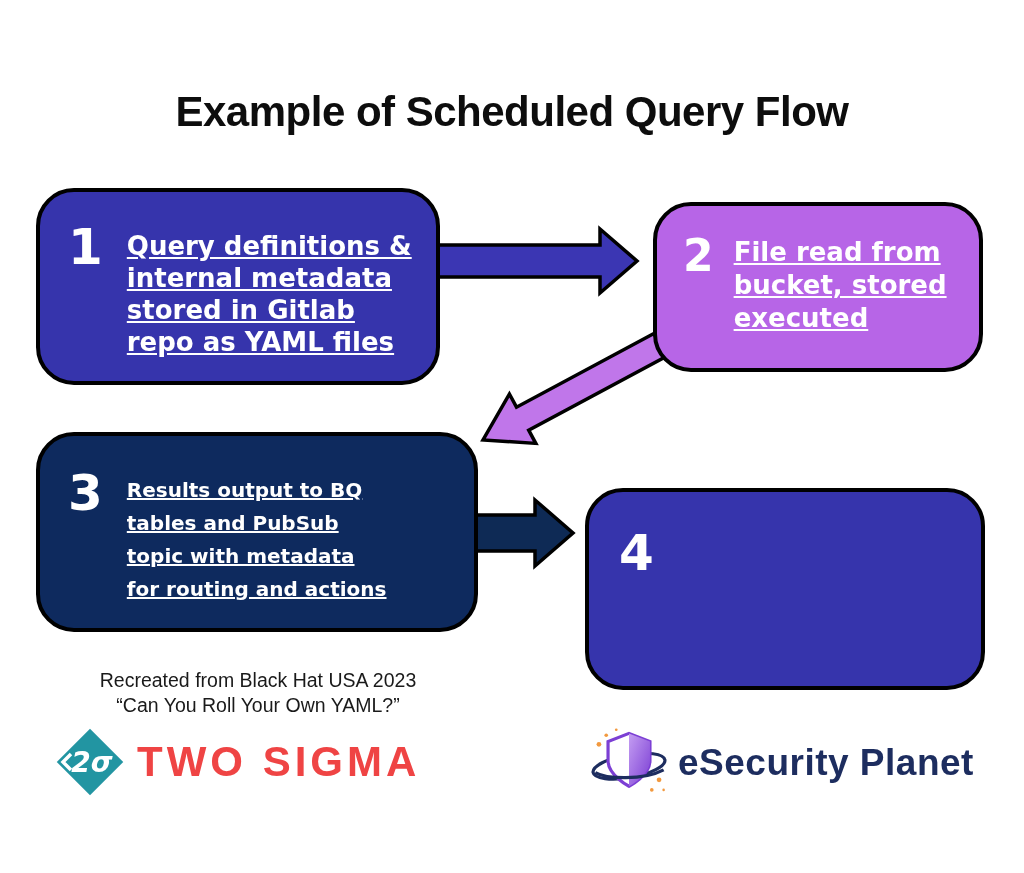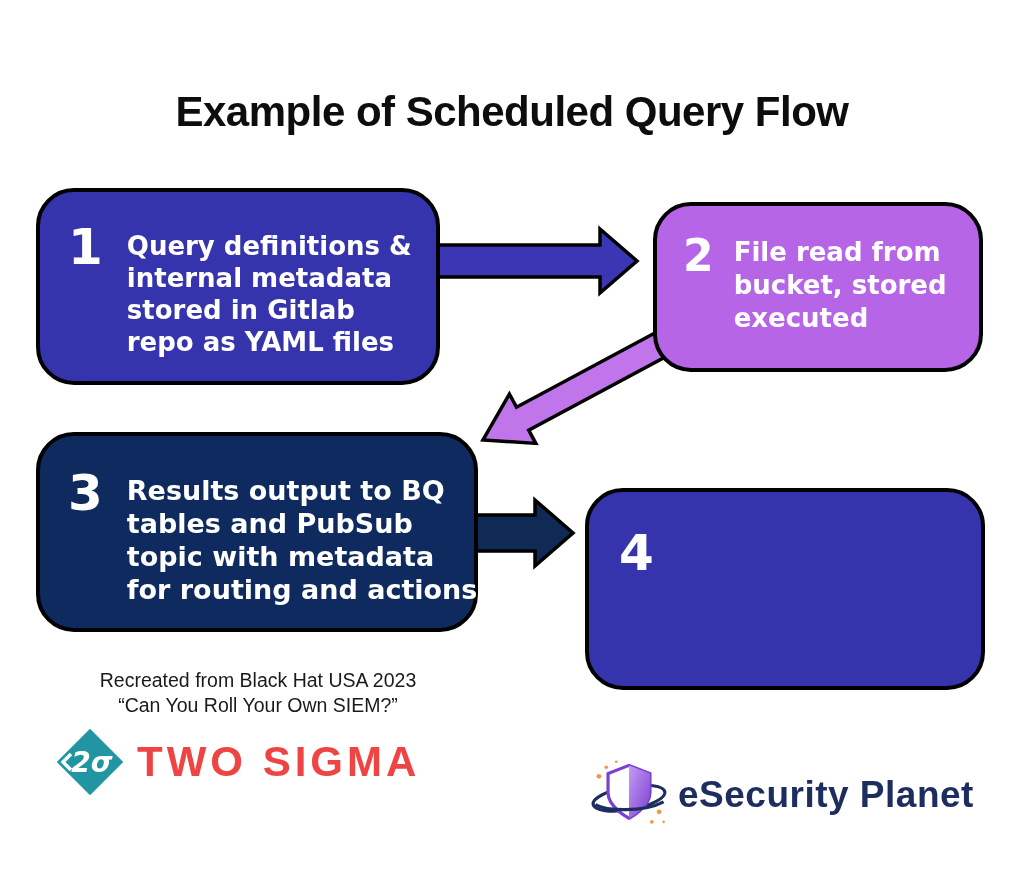--- a/index.html
+++ b/index.html
@@ -30,29 +30,30 @@
   }
   .flow-box .num{
     font-size:50px;font-weight:800;line-height:1;
     flex:0 0 auto;
   }
   .flow-box .txt{
     font-size:26px;font-weight:700;
     line-height:32px;
     white-space:pre-line;
     flex:0 0 auto;
+    text-decoration:underline;
   }
 
   #box1{left:36px;top:188px;width:404px;height:197px;padding:30px 0 0 28px;}
   #box1 .txt{margin:8px 0 0 24px;}
   #box2{left:653px;top:202px;width:330px;height:170px;padding:28px 0 0 26px;}
   #box2 .num{font-size:44px;}
   #box2 .txt{margin:2px 0 0 20px;line-height:33px;}
   #box3{left:36px;top:432px;width:442px;height:200px;padding:32px 0 0 28px;}
-  #box3 .txt{margin:6px 0 0 24px;line-height:33px;font-size:27px;}
+  #box3 .txt{margin:6px 0 0 24px;line-height:33px;font-size:20px;}
   #box4{left:585px;top:488px;width:400px;height:202px;padding:36px 0 0 30px;}
   #box4 .txt{margin:4px 0 0 22px;line-height:33px;}
 
   .caption{
     position:absolute;left:38px;top:668px;width:440px;z-index:2;
     text-align:center;color:#1a1a1a;
     font-size:19.5px;line-height:25px;font-weight:500;
     font-family:"Liberation Sans","DejaVu Sans",sans-serif;
   }
 
@@ -60,21 +61,21 @@
     position:absolute;left:53px;top:722px;width:400px;height:80px;z-index:2;
     display:flex;align-items:center;
   }
   .two-sigma .wordmark{
     margin-left:10px;
     font-size:42px;font-weight:800;letter-spacing:4px;color:#ef4444;
     font-family:"Liberation Sans","DejaVu Sans",sans-serif;
   }
 
   .esecurity{
-    position:absolute;left:588px;top:752px;width:400px;height:85px;z-index:2;
+    position:absolute;left:588px;top:720px;width:400px;height:85px;z-index:2;
     display:flex;align-items:center;
   }
   .esecurity .wordmark{
     margin-left:8px;
     font-size:37px;font-weight:800;letter-spacing:0.5px;
     font-family:"Liberation Sans","DejaVu Sans",sans-serif;
   }
 </style>
 </head>
 <body>
@@ -111,21 +112,21 @@
 topic with metadata
 for routing and actions</div>
   </div>
 
   <div class="flow-box" id="box4" style="background-color: rgb(54, 52, 172); color: rgb(255, 255, 255);">
     <div class="num">4</div>
   </div>
 
   <div class="caption">
     <div>Recreated from Black Hat USA 2023</div>
-    <div>“Can You Roll Your Own SIEM?”</div>
+    <div>“Can You Roll Your Own YAML?”</div>
   </div>
 
   <div class="two-sigma">
     <svg width="74" height="74" viewBox="0 0 74 74">
       <rect x="13.5" y="13.5" width="47" height="47" transform="rotate(45 37 37)" fill="#2295a2"></rect>
       <polyline points="18,29 10,37 18,45" fill="none" stroke="#ffffff" stroke-width="3.5"></polyline>
       <text x="39" y="47" text-anchor="middle" font-size="28" font-weight="bold" font-style="italic" font-family="DejaVu Sans, sans-serif" fill="#ffffff">2σ</text>
     </svg>
     <div class="wordmark">TWO SIGMA</div>
   </div>

